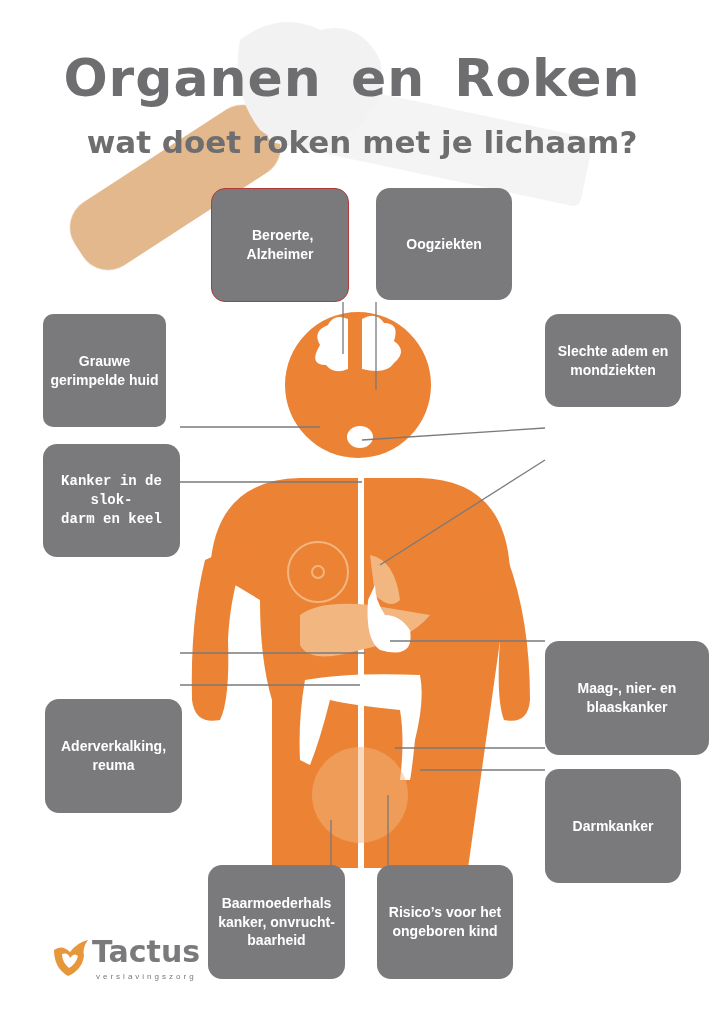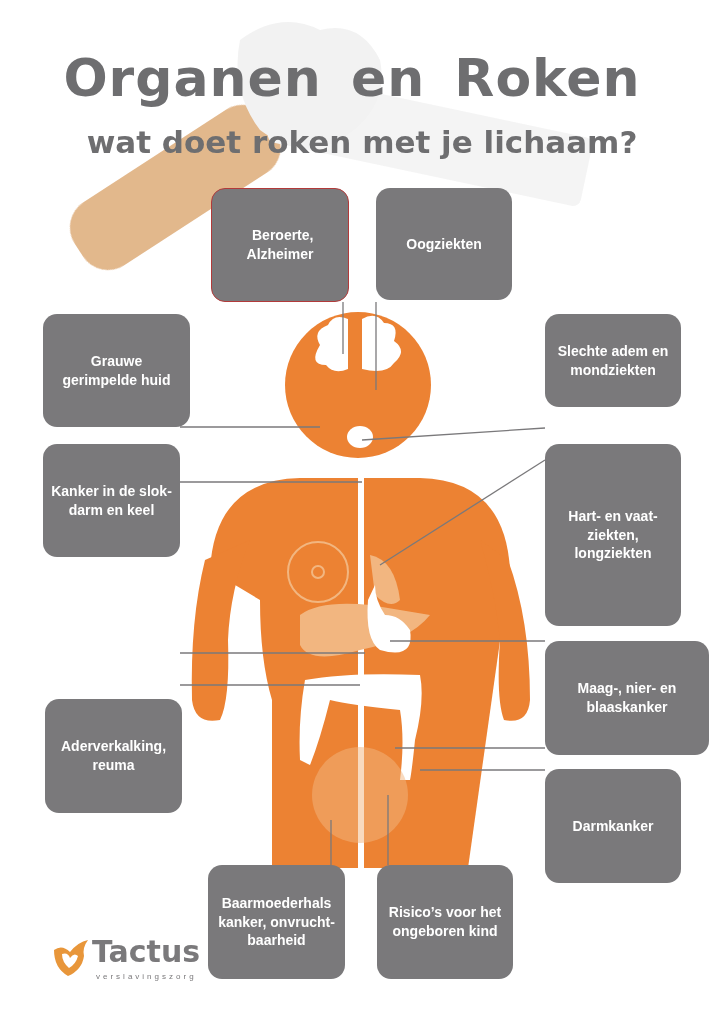--- a/index.html
+++ b/index.html
@@ -63,29 +63,26 @@
       <line x1="545" y1="748" x2="395" y2="748"></line>
       <line x1="545" y1="770" x2="420" y2="770"></line>
       <line x1="331" y1="820" x2="331" y2="865"></line>
       <line x1="388" y1="795" x2="388" y2="865"></line>
     </g>
   </svg>
 
   <div class="box red" style="left:211px;top:188px;width:138px;height:114px;text-align:right;">Beroerte,
 Alzheimer</div>
   <div class="box" style="left:376px;top:188px;width:136px;height:112px;">Oogziekten</div>
-  <div class="box" style="left:43px;top:314px;width:147px;height:113px;">Grauwe
+  <div class="box" style="left:43px;top:314px;width:123px;height:113px;border-radius:10px;">Grauwe
 gerimpelde huid</div>
   <div class="box" style="left:545px;top:314px;width:136px;height:93px;">Slechte adem en
 mondziekten</div>
-  <div class="box" style="left:43px;top:444px;width:137px;height:113px;">Kanker in de slok-
+  <div class="box" style="left:43px;top:444px;width:137px;height:113px;font-family:Liberation Mono, monospace;">Kanker in de slok-
 darm en keel</div>
-  <div class="box" style="left:545px;top:444px;width:136px;height:182px;">Hart- en vaat-
-ziekten,
-longziekten</div>
   <div class="box" style="left:545px;top:641px;width:164px;height:114px;">Maag-, nier- en
 blaaskanker</div>
   <div class="box" style="left:45px;top:699px;width:137px;height:114px;">Aderverkalking,
 reuma</div>
   <div class="box" style="left:545px;top:769px;width:136px;height:114px;">Darmkanker</div>
   <div class="box" style="left:208px;top:865px;width:137px;height:114px;">Baarmoederhals
 kanker, onvrucht-
 baarheid</div>
   <div class="box" style="left:377px;top:865px;width:136px;height:114px;">Risico’s voor het
 ongeboren kind</div>

